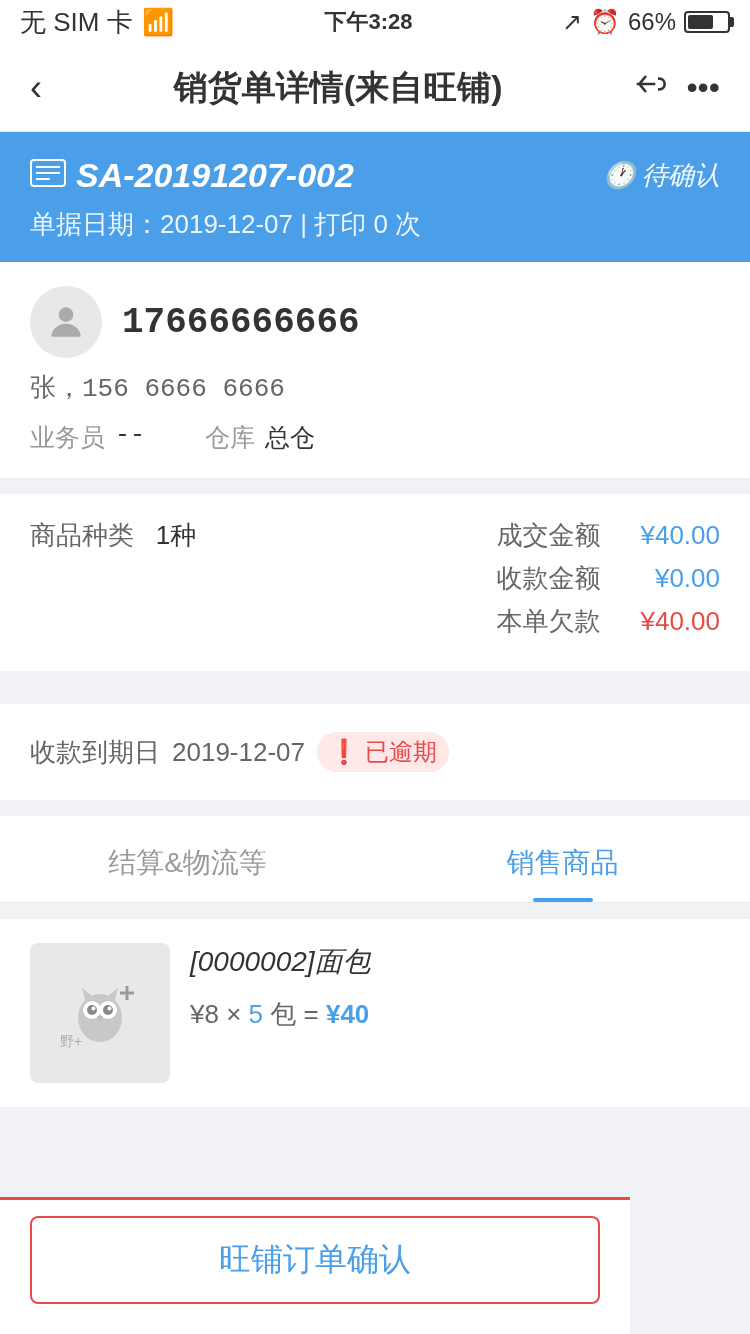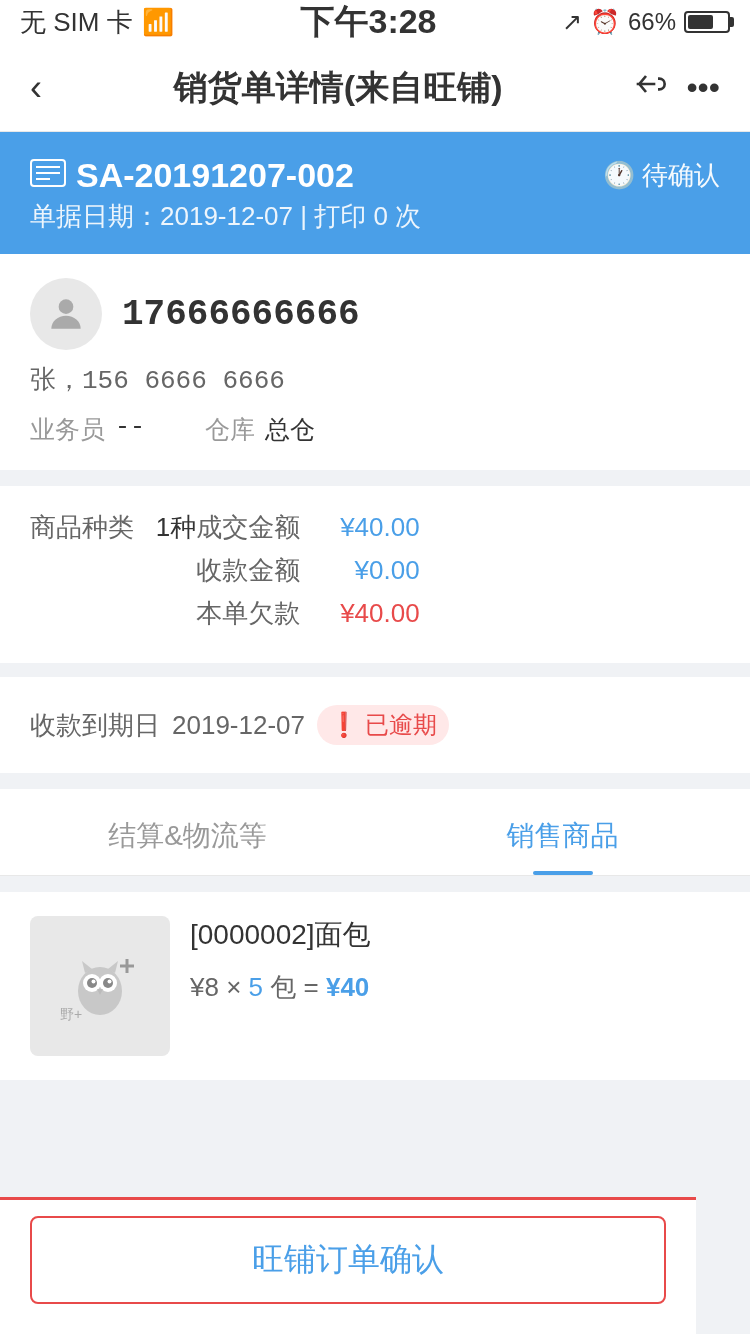--- a/index.html
+++ b/index.html
@@ -18,21 +18,21 @@
       height: 44px;
       background: #fff;
       display: flex;
       align-items: center;
       justify-content: space-between;
       padding: 0 20px;
       font-size: 26px;
       font-weight: 500;
     }
     .status-left { display: flex; align-items: center; gap: 10px; }
-    .status-center { font-size: 34px; font-weight: 600; }
+    .status-center { font-size: 22px; font-weight: 600; }
     .status-right { display: flex; align-items: center; gap: 8px; font-size: 24px; }
     .battery-icon {
       width: 46px; height: 22px; border: 2px solid #333; border-radius: 4px;
       position: relative; display: flex; align-items: center; padding: 2px;
     }
     .battery-icon::after {
       content: ''; position: absolute; right: -6px; top: 50%;
       transform: translateY(-50%); width: 4px; height: 10px;
       background: #333; border-radius: 0 2px 2px 0;
     }
@@ -57,21 +57,22 @@
     .nav-icon { font-size: 32px; cursor: pointer; }
 
     
     .blue-header {
       background: #4a9fe8;
       padding: 24px 30px 20px;
       color: #fff;
     }
     .blue-header-top {
       display: flex; justify-content: space-between; align-items: center;
-      margin-bottom: 4px;
+      margin-bottom: 12px;
+      font-style: italic;
     }
     .order-number {
       font-size: 34px; font-weight: bold; display: flex; align-items: center; gap: 10px;
     }
     .status-badge {
       display: flex; align-items: center; gap: 6px;
       font-size: 26px; opacity: 0.95;
     }
     .order-meta { font-size: 26px; opacity: 0.9; }
 
@@ -103,22 +104,23 @@
       display: flex; gap: 60px; font-size: 25px; color: #666; margin-top: 8px; align-items: center;
     }
     .meta-item { display: flex; gap: 10px; }
     .meta-label { color: #999; }
     .meta-value { color: #333; }
 
     
     .summary-section {
       background: #fff;
       padding: 24px 30px;
-      margin-bottom: 14px;
-      display: flex;
+      margin-bottom: 33px;
+      display: flex;
+      justify-content: space-between;
       align-items: flex-start;
     }
     .summary-left { font-size: 26px; color: #666; }
     .summary-left .kind-count { color: #333; font-weight: 500; }
     .summary-right { text-align: right; }
     .amount-row {
       display: flex; justify-content: space-between; gap: 40px;
       font-size: 26px; margin-bottom: 8px; align-items: center;
     }
     .amount-label { color: #666; }
@@ -172,35 +174,35 @@
     .product-thumb {
       width: 140px; height: 140px; background: #f5f5f5; border-radius: 8px;
       flex-shrink: 0; display: flex; align-items: center; justify-content: center;
       overflow: hidden;
     }
     .product-thumb-inner {
       width: 100%; height: 100%; display: flex; align-items: center; justify-content: center;
       background: #e8e8e8;
     }
     .product-info { flex: 1; }
-    .product-name { font-size: 28px; color: #333; margin-bottom: 16px; font-weight: 500; }
+    .product-name { font-size: 28px; color: #333; margin-bottom: 16px; font-weight: 500; font-style: italic; }
     .product-price { font-size: 26px; color: #666; }
     .product-price .qty { color: #4a9fe8; }
     .product-price .total { color: #4a9fe8; font-weight: 600; }
 
     
     .content-area {
       min-height: 280px;
       background: #f0f2f5;
     }
 
     
     .bottom-bar {
       position: fixed;
-      bottom: 0; left: 0; width: 696px;
+      bottom: 0; left: 0; width: 630px;
       background: #fff;
       padding: 16px 30px 30px;
       border-top: 3px solid #e84a4a;
     }
     .confirm-btn {
       width: 100%; height: 88px; border-radius: 8px;
       background: #fff; border: 2px solid #e84a4a;
       color: #4a9fe8; font-size: 32px; font-weight: 500;
       cursor: pointer; display: flex; align-items: center; justify-content: center;
     }

